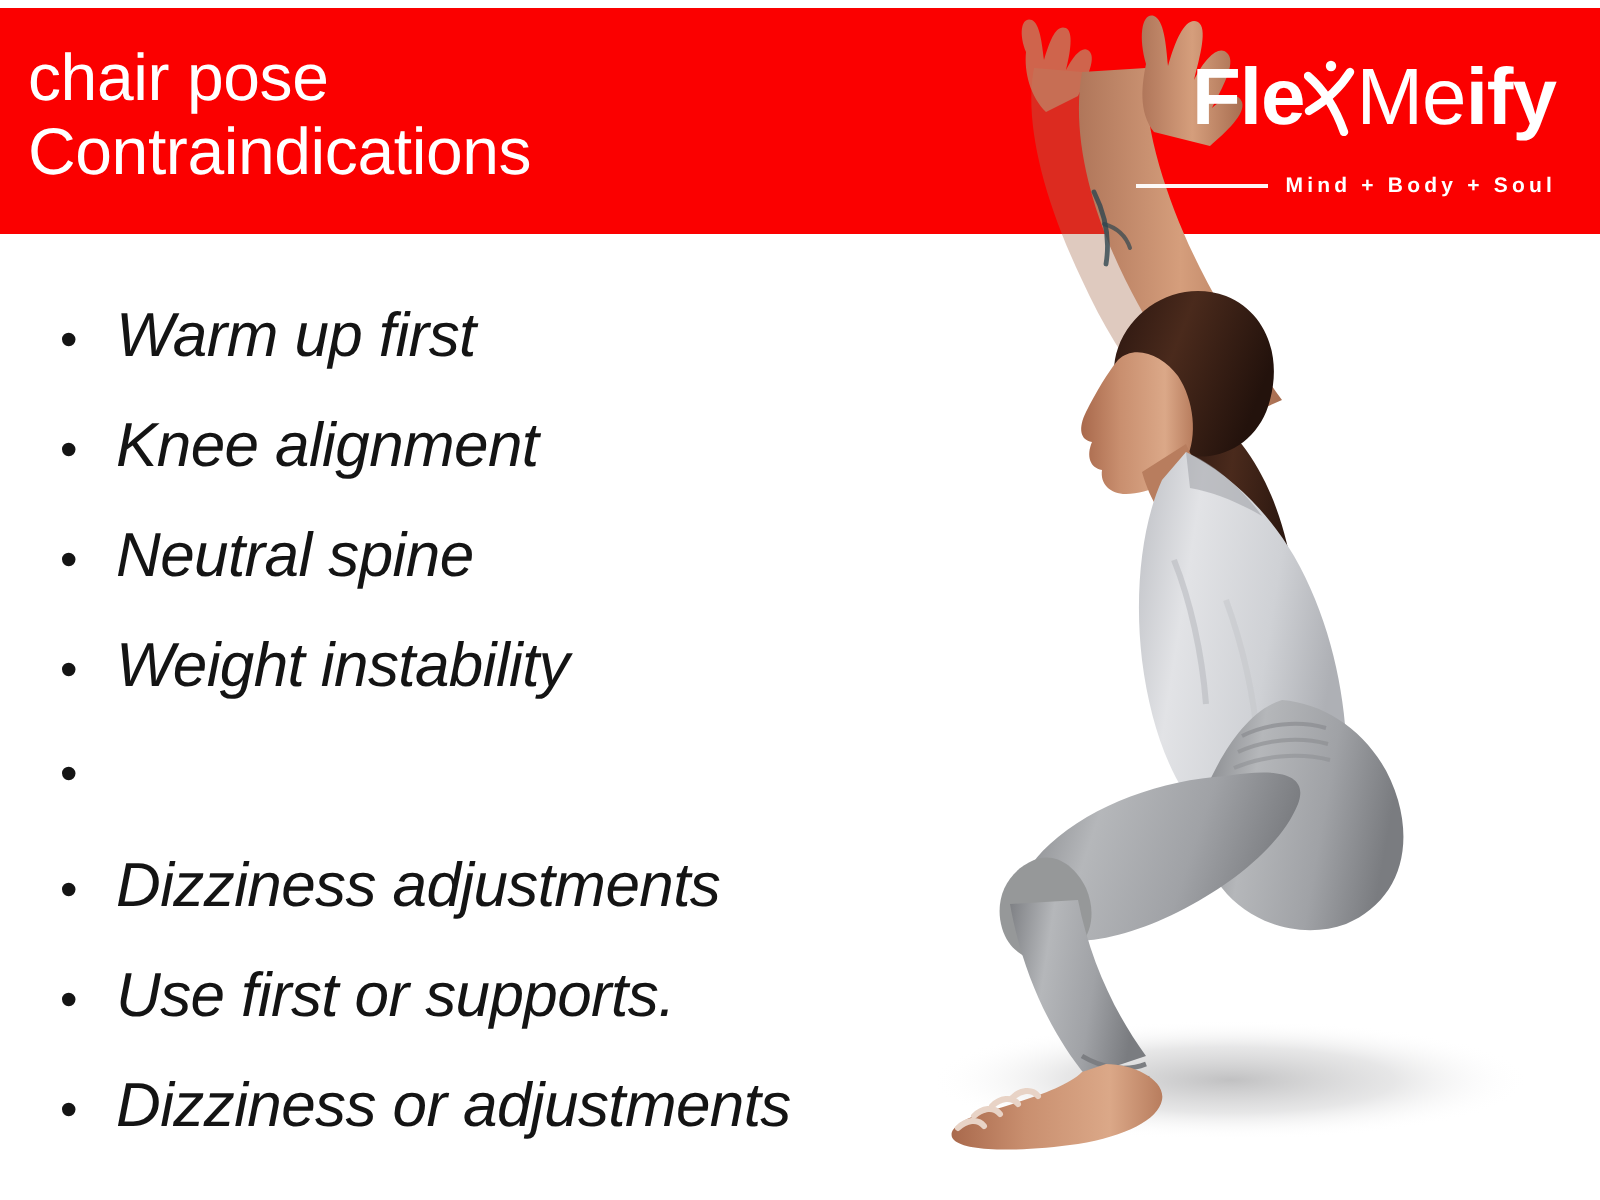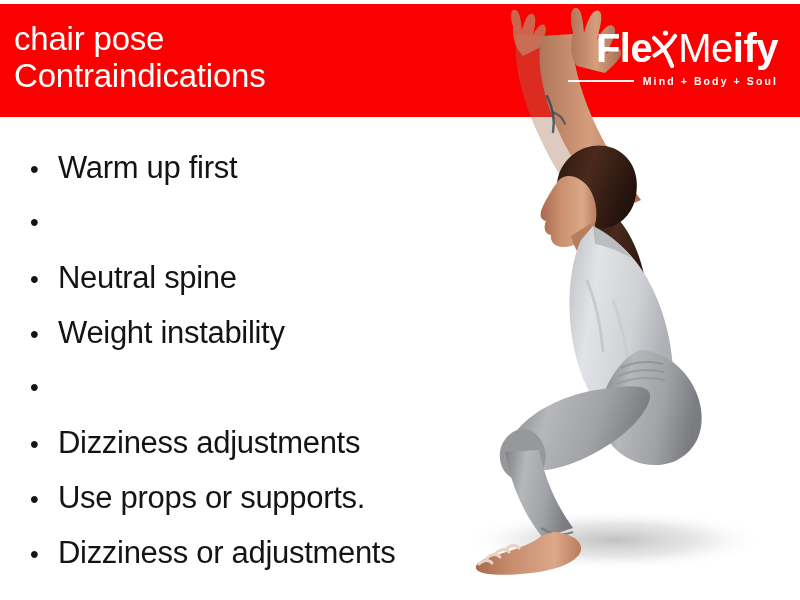--- a/index.html
+++ b/index.html
@@ -68,21 +68,21 @@
     width: 26px;
     height: 40px;
     vertical-align: baseline;
   }
   #logo-x svg { position: absolute; left: 0; bottom: -6px; }
 
   #logo-tag {
     display: flex;
     align-items: center;
     justify-content: flex-end;
-    margin-top: 5px;
+    margin-top: 16px;
     gap: 9px;
   }
   #logo-rule {
     width: 66px;
     height: 1.5px;
     background: #ffffff;
     opacity: .95;
   }
   #logo-tagline {
     color: #ffffff;
@@ -114,21 +114,21 @@
     letter-spacing: -0.3px;
     white-space: nowrap;
   }
   .bullet-dot {
     width: 28px;
     flex: 0 0 28px;
     color: #141414;
     font-size: 25px;
     line-height: 55px;
   }
-  .bullet-text { display: inline-block; }
+  .bullet-text { display: inline-block; font-style: italic; }
 
   
   #photo {
     position: absolute;
     left: 455px;
     top: 0;
     width: 345px;
     height: 600px;
     z-index: 3;
     pointer-events: none;
@@ -164,39 +164,40 @@
     </div>
   </div>
 
   <ul id="bullets">
       <li>
         <span class="bullet-dot">•</span>
         <span class="bullet-text">Warm up first</span>
       </li>
       <li>
         <span class="bullet-dot">•</span>
+        <span class="bullet-text">Knee alignment</span>
       </li>
       <li>
         <span class="bullet-dot">•</span>
         <span class="bullet-text">Neutral spine</span>
       </li>
       <li>
         <span class="bullet-dot">•</span>
         <span class="bullet-text">Weight instability</span>
       </li>
       <li>
         <span class="bullet-dot">•</span>
       </li>
       <li>
         <span class="bullet-dot">•</span>
         <span class="bullet-text">Dizziness adjustments</span>
       </li>
       <li>
         <span class="bullet-dot">•</span>
-        <span class="bullet-text">Use props or supports.</span>
+        <span class="bullet-text">Use first or supports.</span>
       </li>
       <li>
         <span class="bullet-dot">•</span>
         <span class="bullet-text">Dizziness or adjustments</span>
       </li>
     </ul>
 
   <div id="photo">
     <svg width="345" height="600" viewBox="0 0 345 600" aria-hidden="true">
       <defs>

